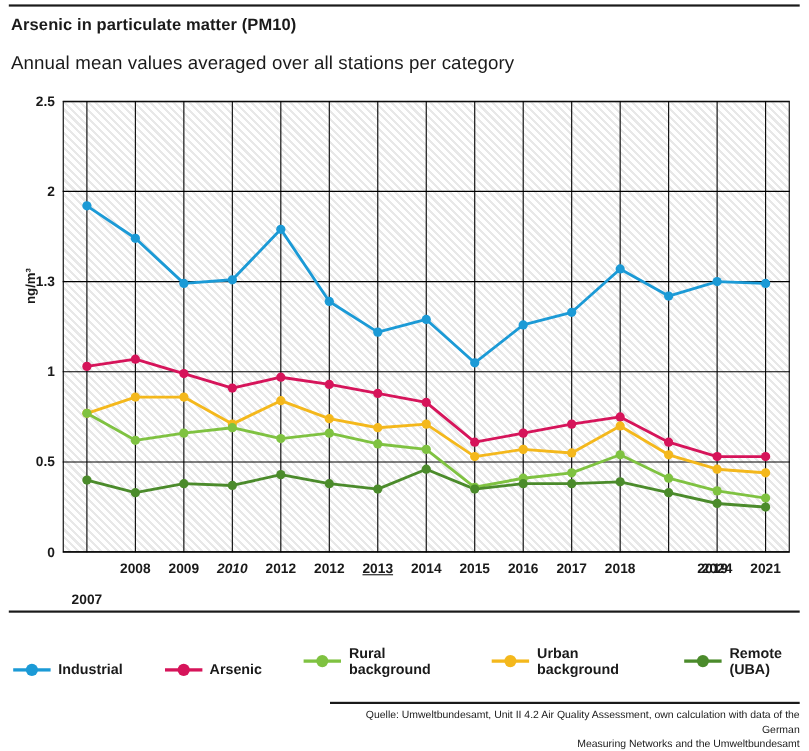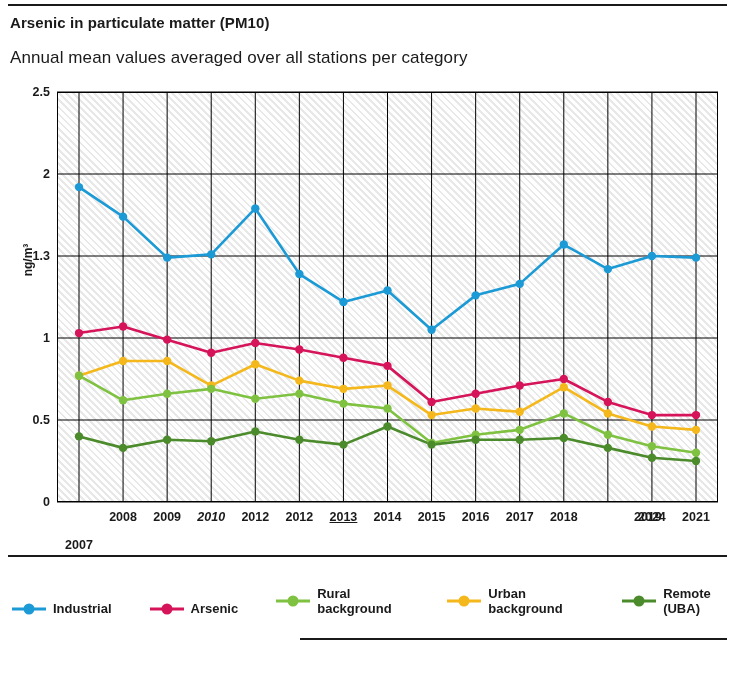--- a/index.html
+++ b/index.html
@@ -353,14 +353,18 @@
       <div class="legend-item">
         <span class="legend-mark">
           <span class="lline" style="background: rgb(75, 139, 43);"></span>
           <span class="ldot" style="background: rgb(75, 139, 43);"></span>
         </span>
         <span>Remote (UBA)</span>
       </div>
     </div>
 
   <div class="bottom-rule"></div>
+  <div class="source">
+    <div>Quelle: Umweltbundesamt, Unit II 4.2 Air Quality Assessment, own calculation with data of the German</div>
+    <div>Measuring Networks and the Umweltbundesamt</div>
+  </div>
 
 </div>
 
 </body></html>

